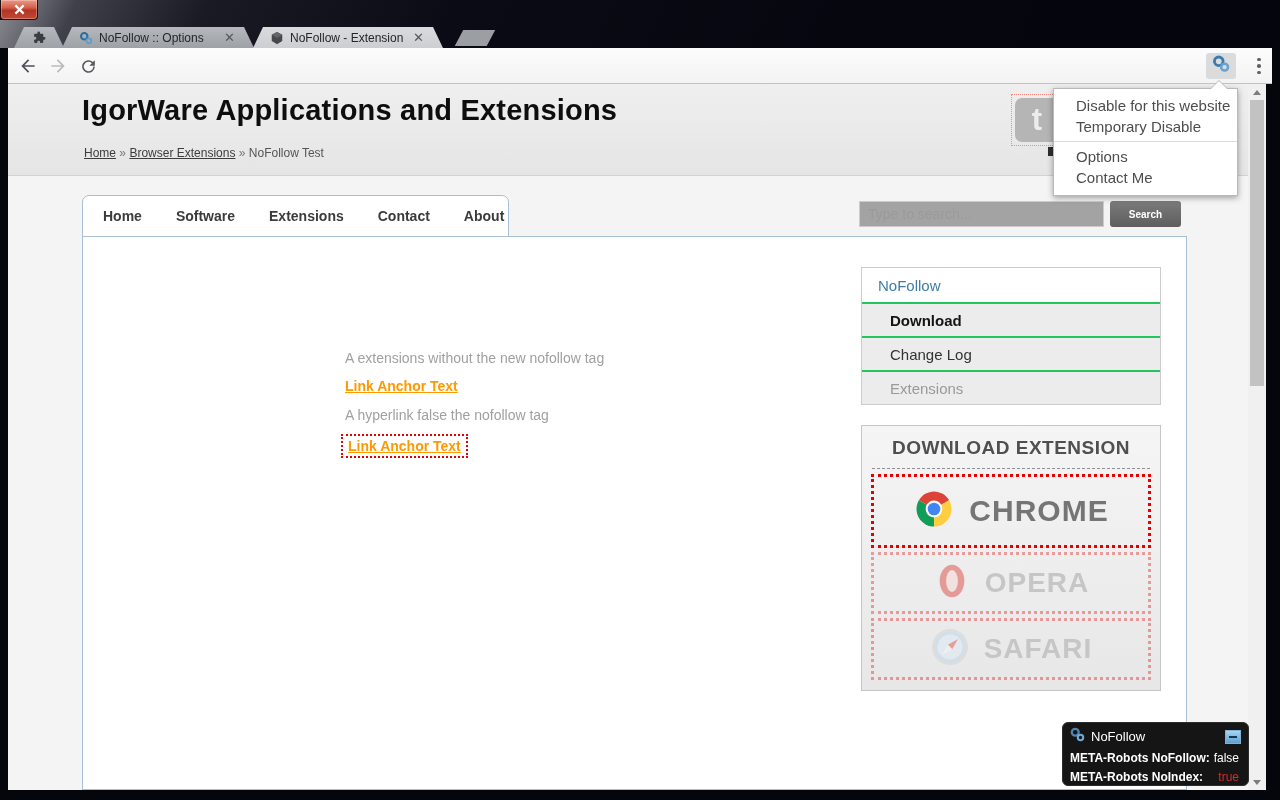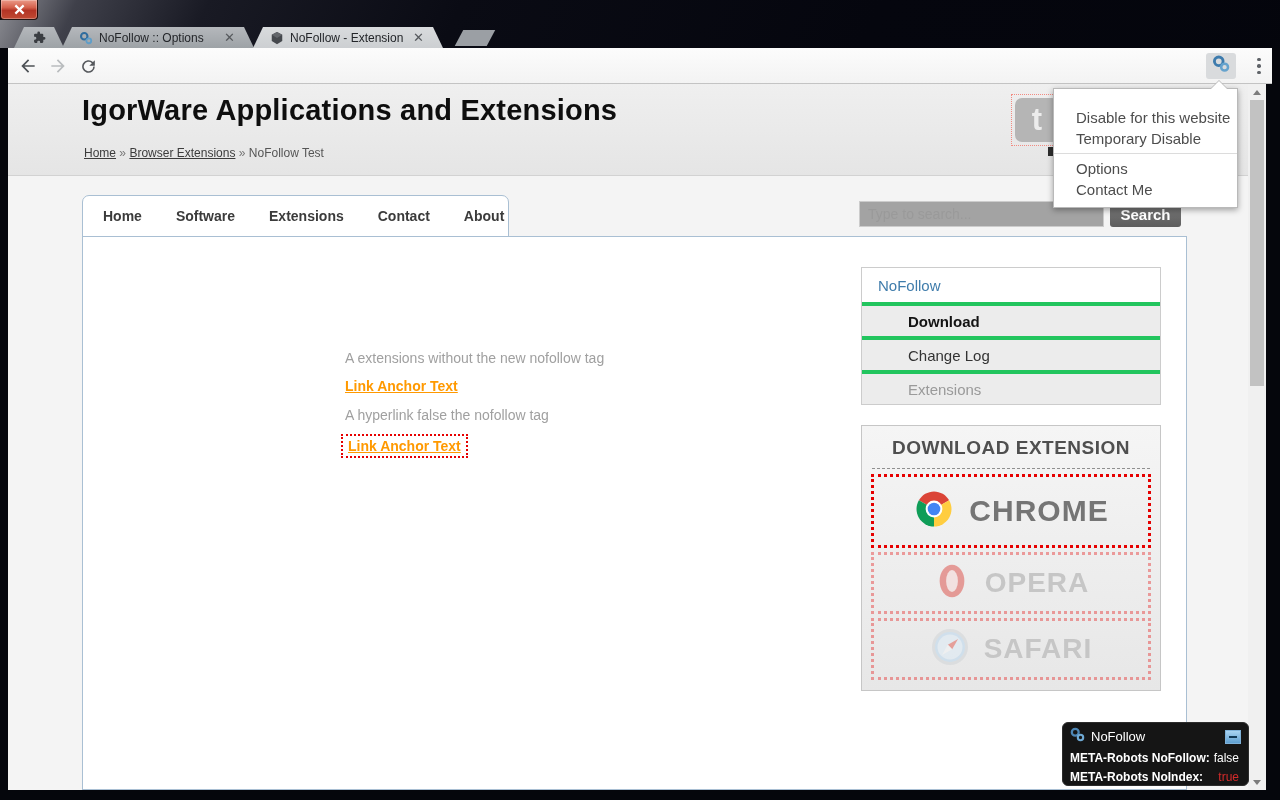--- a/index.html
+++ b/index.html
@@ -71,35 +71,35 @@
   .navbox { position:absolute; left:74px; top:111px; width:427px; height:42px; background:#fff;
     border:1px solid #a9bfd3; border-radius:7px 7px 0 0; display:flex; align-items:center;
     padding-left:20px; gap:34px; }
   .navbox .navitem { font-size:14px; font-weight:bold; color:#3b3b3b; cursor:pointer; }
 
   .search-input { position:absolute; left:851px; top:117px; width:245px; height:26px;
     border:1px solid #ccc; background:#a3a3a3; font-size:14px; color:#333; padding:0 8px;
     font-family:"Liberation Sans",sans-serif; }
   .search-input::placeholder { color:#9a9a9a; }
   .search-btn { position:absolute; left:1102px; top:117px; width:71px; height:26px;
-    background:linear-gradient(#7b7b7b,#5e5e5e); color:#fff; font-size:15px; font-weight:bold;
+    background:linear-gradient(#7b7b7b,#5e5e5e); color:#fff; font-size:10px; font-weight:bold;
     border:none; border-radius:3px; display:flex; align-items:center; justify-content:center; cursor:pointer; }
 
   .contentbox { position:absolute; left:74px; top:152px; width:1105px; height:554px;
     background:#fff; border:1px solid #a9bfd3; }
   .caption { position:absolute; left:262px; font-size:14px; color:#a0a0a0; }
   .demo-link { position:absolute; left:262px; font-size:14px; font-weight:bold;
     color:#ff9900; text-decoration:underline; cursor:pointer; }
   .demo-link.nofollow { left:258px; border:2px dotted #e60000; padding:2px 5px; }
 
   .menubox { position:absolute; left:778px; top:30px; width:300px; border:1px solid #ccc; background:#ececec; }
   .menubox .head { height:34px; background:#fff; display:flex; align-items:center;
     padding-left:16px; font-size:15px; color:#3f7cab; cursor:pointer; }
-  .menubox .row { height:34px; border-top:4px solid #22c55e; display:flex; align-items:center;
-    padding-left:46px; font-size:15px; cursor:pointer; }
+  .menubox .row { height:34px; border-top:2px solid #22c55e; display:flex; align-items:center;
+    padding-left:28px; font-size:15px; cursor:pointer; }
   .row.dl { color:#141414; font-weight:bold; }
   .row.cl { color:#333; }
   .row.sc { color:#9a9a9a; }
 
   .dlbox { position:absolute; left:778px; top:188px; width:300px; height:266px;
     background:linear-gradient(#f5f5f5,#e7e7e7); border:1px solid #c6c6c6; }
   .dl-title { position:absolute; left:0; top:11px; width:100%; text-align:center;
     font-size:19px; font-weight:bold; color:#4f4f4f; letter-spacing:.5px; }
   .dl-sep { position:absolute; left:10px; top:42px; width:278px; border-top:1px dashed #8f8f8f; }
   .dl-btn { position:absolute; left:9px; width:280px; display:flex; align-items:center;
@@ -118,21 +118,21 @@
     align-items:center; justify-content:center; cursor:pointer; }
   .tri-up { width:0; height:0; border-left:4px solid transparent; border-right:4px solid transparent;
     border-bottom:5px solid #7c7c7c; }
   .tri-down { width:0; height:0; border-left:4px solid transparent; border-right:4px solid transparent;
     border-top:5px solid #7c7c7c; }
   .sb-thumb { position:absolute; left:2px; top:16px; width:14px; height:286px;
     background:#c2c2c2; cursor:grab; }
 
   
   .ext-menu { left:1053px; top:88px; width:185px; background:#fff; border:1px solid #b9b9b9;
-    box-shadow:0 2px 6px rgba(0,0,0,.35); padding:18px 0 7px; z-index:50; }
+    box-shadow:0 2px 6px rgba(0,0,0,.35); padding:6px 0 7px; z-index:50; }
   .ext-menu .item { height:21px; line-height:21px; padding-left:22px; font-size:15px;
     color:#4d4d4d; cursor:pointer; white-space:nowrap; }
   .ext-menu .sep { border-top:1px solid #dcdcdc; margin:4px 0; }
   .notch { position:absolute; top:-8px; left:157px; width:0; height:0;
     border-left:8px solid transparent; border-right:8px solid transparent; border-bottom:8px solid #fff;
     filter:drop-shadow(0 -1px 0 #b9b9b9); }
 
   
   .nf-popup { left:1062px; top:722px; width:187px; height:64px; background:#151515;
     border:1px solid #2c2c2c; border-radius:6px; z-index:40; color:#fff; }

